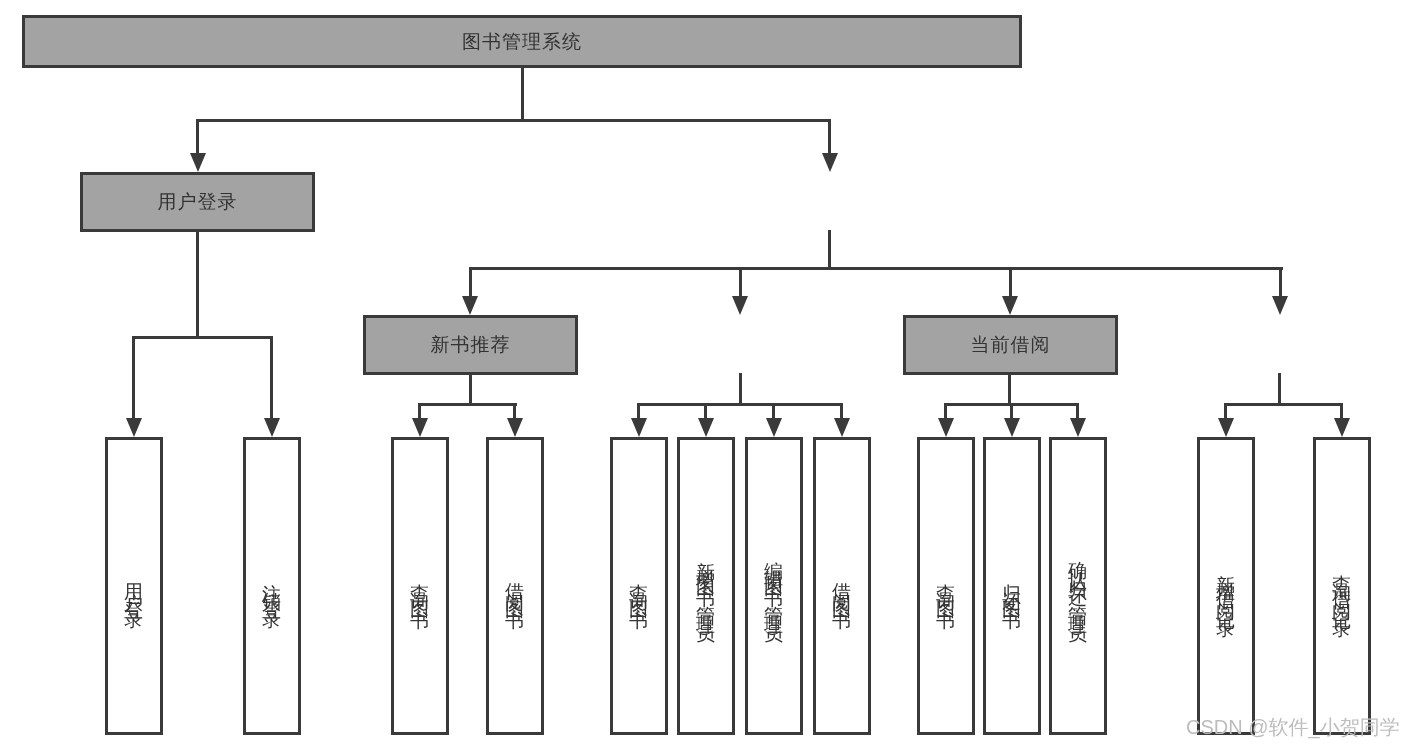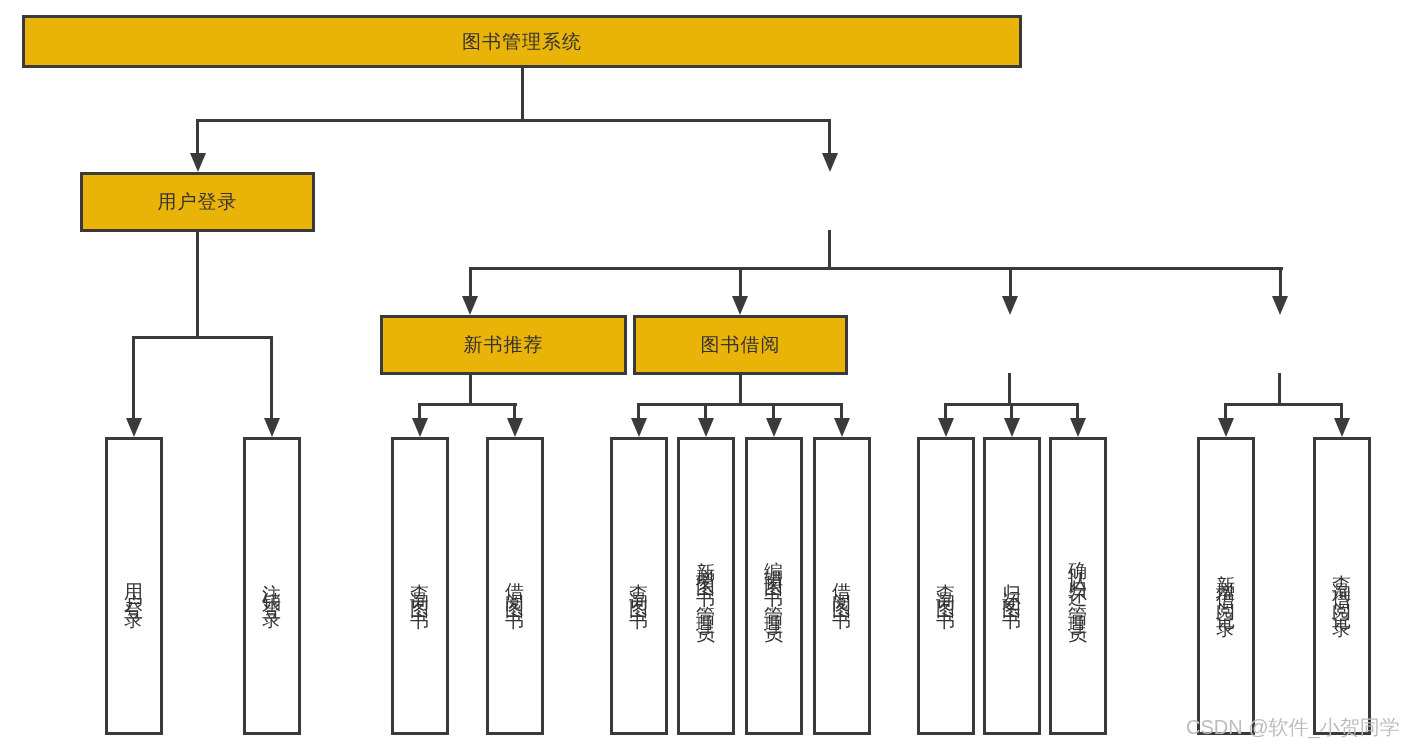--- a/index.html
+++ b/index.html
@@ -2,21 +2,21 @@
 <html><head>
 <meta charset="utf-8">
 <style>
   html,body { margin:0; padding:0; background:#ffffff; }
   .canvas {
     position:relative; width:1405px; height:747px; background:#ffffff;
     font-family:"Liberation Sans", sans-serif; overflow:hidden;
     --line:#3a3a3a; --text:#333333; --wm:#bdbdbd;
   }
   .box {
-    position:absolute; box-sizing:border-box; background:#eab308;
+    position:absolute; box-sizing:border-box; background:#a3a3a3;
     border:3px solid var(--line); color:var(--text);
     display:flex; align-items:center; justify-content:center;
     font-size:19px; letter-spacing:1px;
   }
   .vbox {
     position:absolute; box-sizing:border-box; background:#ffffff;
     border:3px solid var(--line); color:var(--text);
     display:flex; align-items:center; justify-content:center;
     font-size:19px; top:437px; width:58px; height:298px;
     writing-mode:vertical-rl; text-orientation:mixed; letter-spacing:9px;
@@ -95,24 +95,24 @@
   <div class="ln" style="left:1224px;top:403px;width:3px;height:17px"></div>
   <div class="ln" style="left:1340px;top:403px;width:3px;height:17px"></div>
   <div class="arr" style="left:1218px;top:418px"></div>
   <div class="arr" style="left:1334px;top:418px"></div>
 
   <div class="box" style="left:22px;top:15px;width:1000px;height:53px">图书管理系统</div>
 
   <div class="box" style="left:80px;top:172px;width:235px;height:60px">用户登录</div>
 
 
-  <div class="box" style="left:380px;top:315px;width:247px;height:60px">新书推荐</div>
+  <div class="box" style="left:363px;top:315px;width:215px;height:60px">新书推荐</div>
 
-  <div class="box" style="left:633px;top:315px;width:215px;height:60px">图书借阅</div>
 
+  <div class="box" style="left:903px;top:315px;width:215px;height:60px">当前借阅</div>
 
 
   <div class="vbox" style="left:105px">用户登录</div>
   <div class="vbox" style="left:243px">注销登录</div>
 
   <div class="vbox" style="left:391px">查询图书</div>
   <div class="vbox" style="left:486px">借阅图书</div>
 
   <div class="vbox" style="left:610px">查询图书</div>
   <div class="vbox" style="left:677px">新增图书（管理员）</div>

